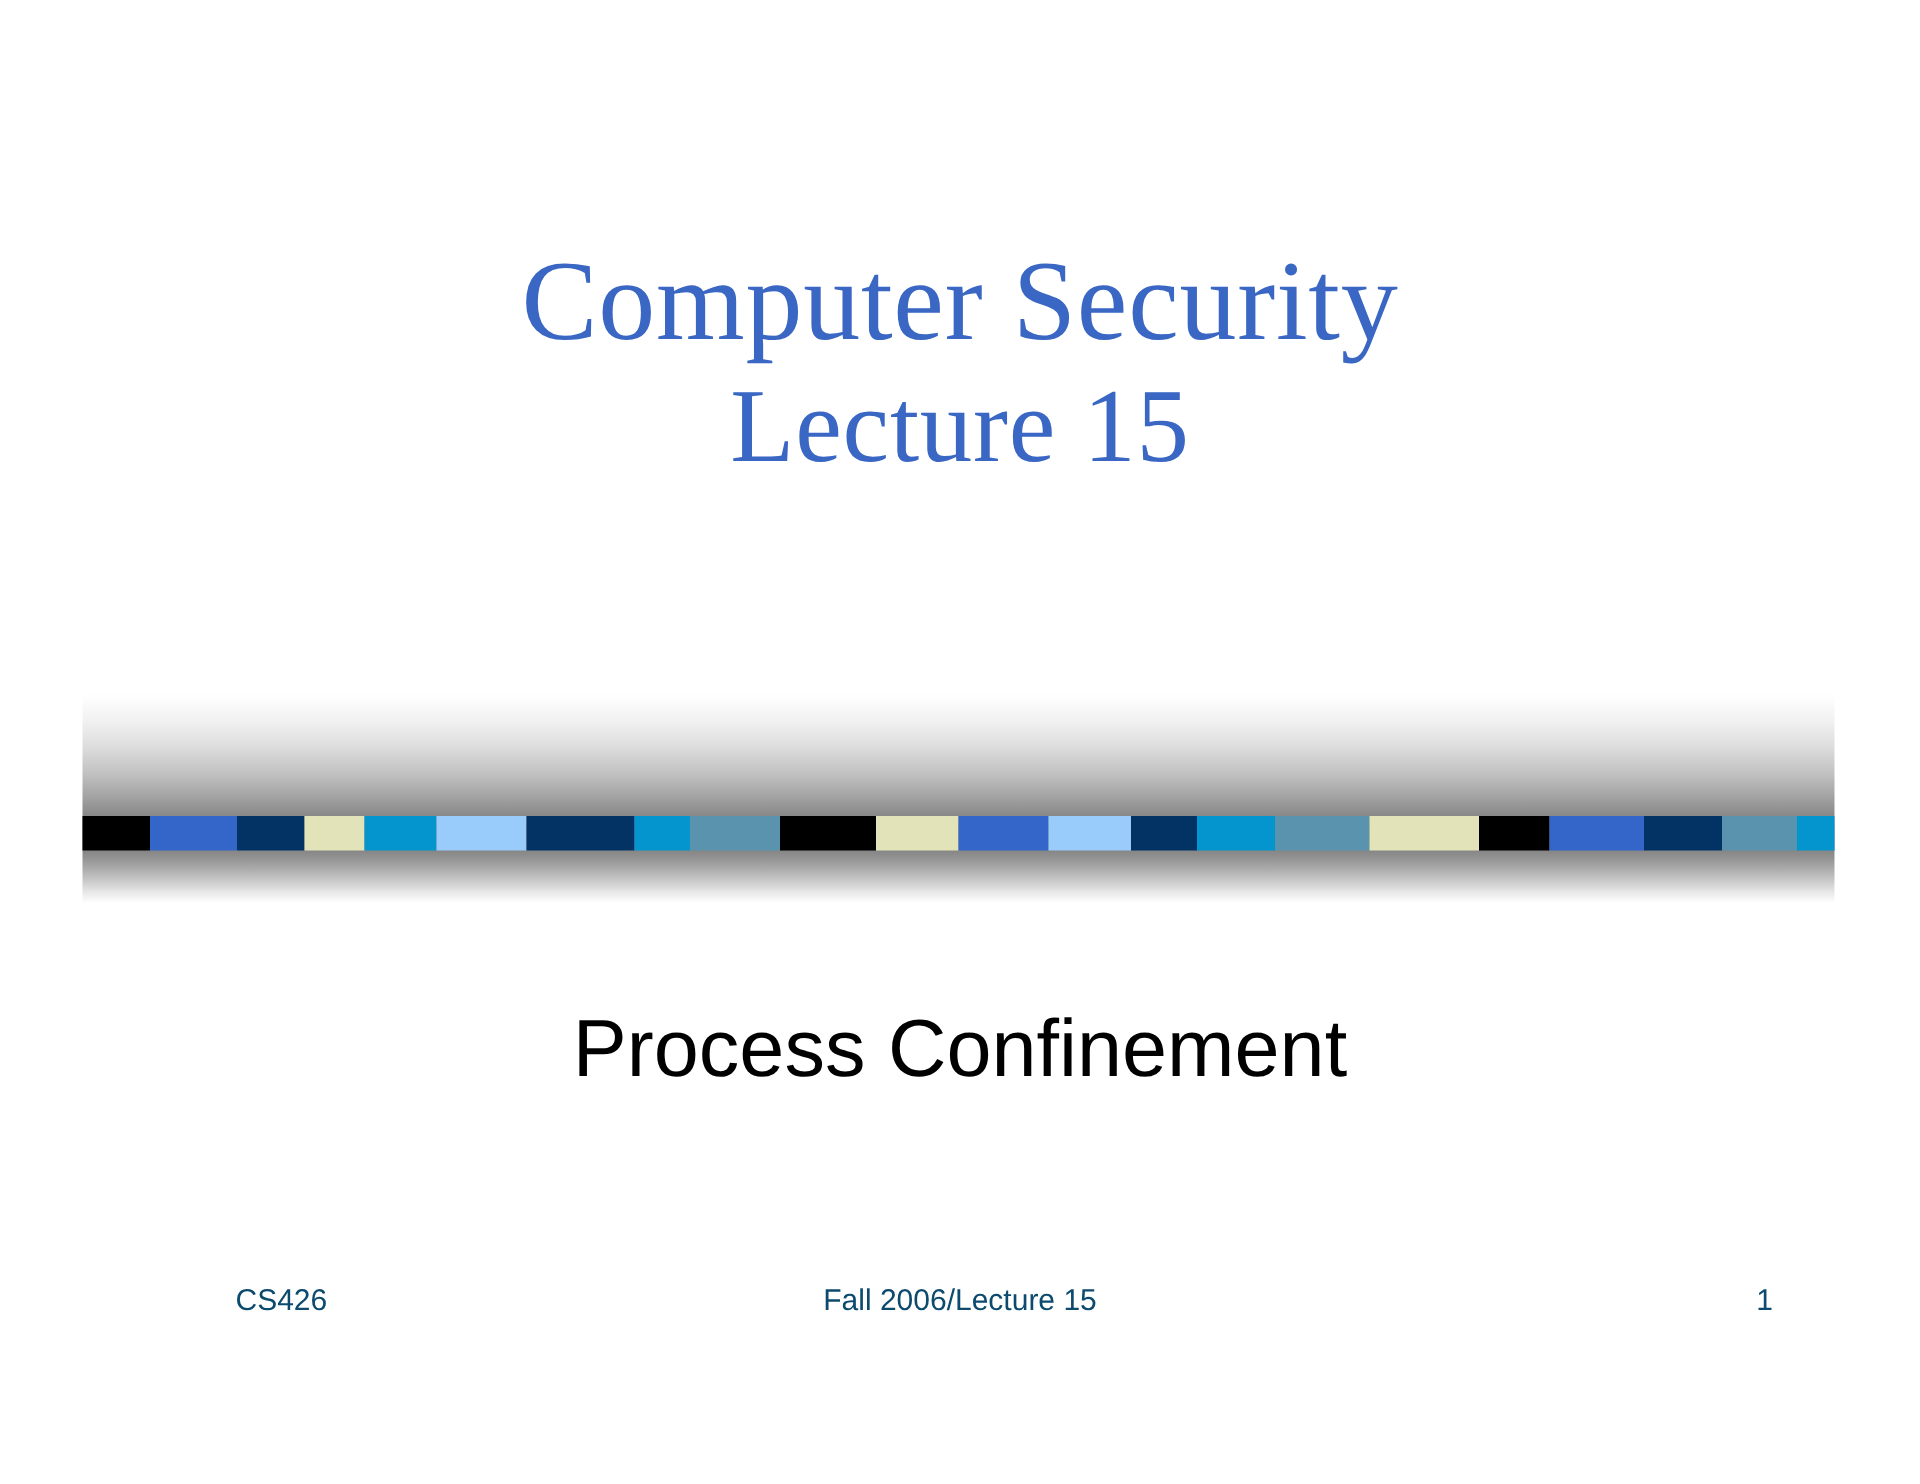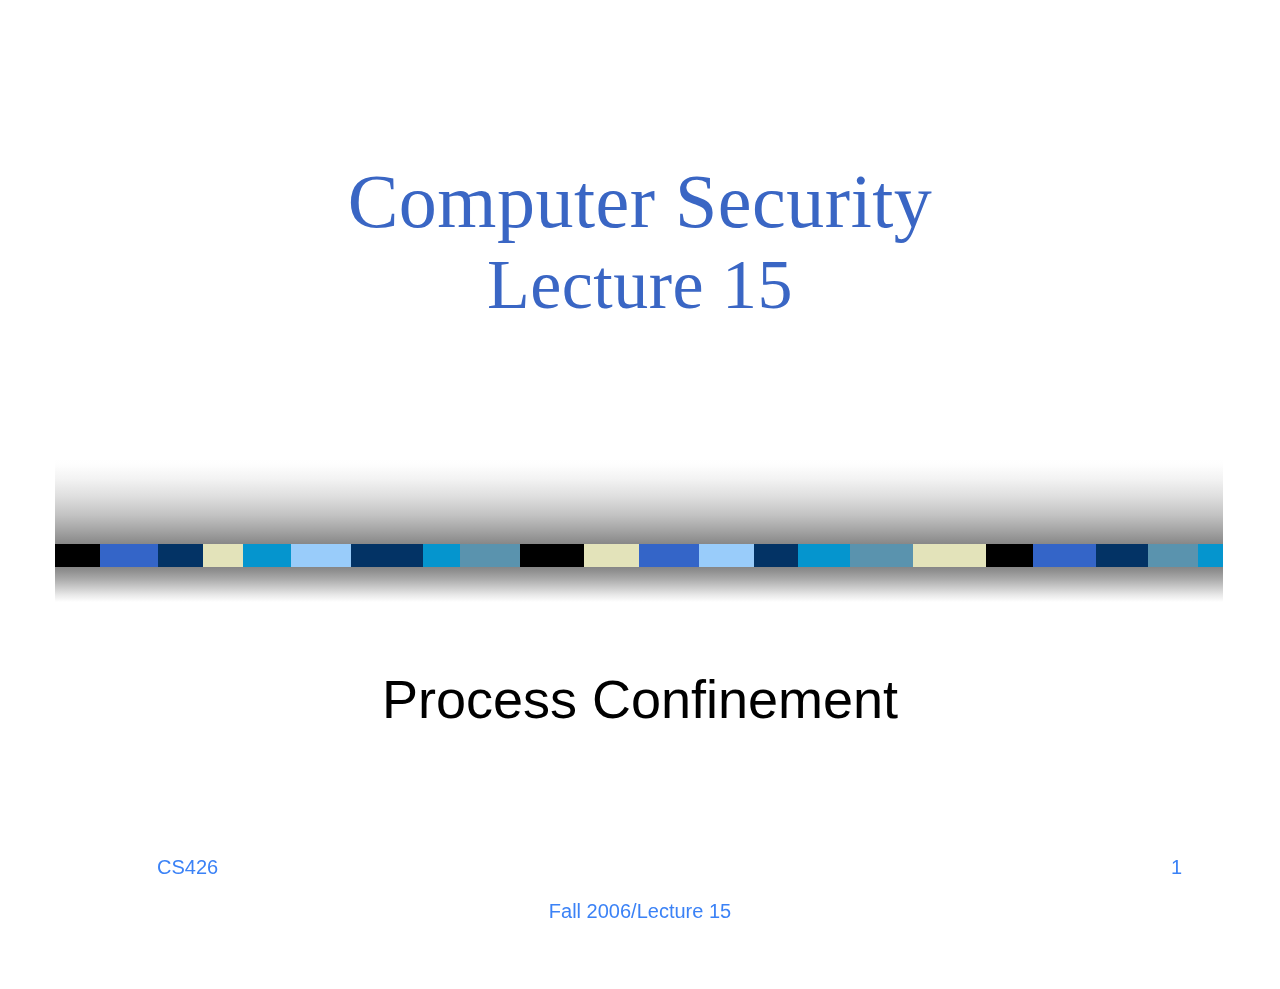--- a/index.html
+++ b/index.html
@@ -112,36 +112,35 @@
 
   
   .footer {
     position: absolute;
     left: 0;
     top: 856px;
     width: 1280px;
     height: 30px;
     font-family: "Liberation Sans", "DejaVu Sans", sans-serif;
     font-size: 20px;
-    color: #3b82f6;
+    color: #0c4a6e;
   }
 
   .footer-left {
     position: absolute;
     left: 157px;
     top: 0;
   }
 
   .footer-center {
     position: absolute;
     left: 0;
     top: 0;
     width: 1280px;
     text-align: center;
-    margin-top: 44px;
   }
 
   .footer-right {
     position: absolute;
     right: 98px;
     top: 0;
   }
 </style>
 </head>
 <body>

